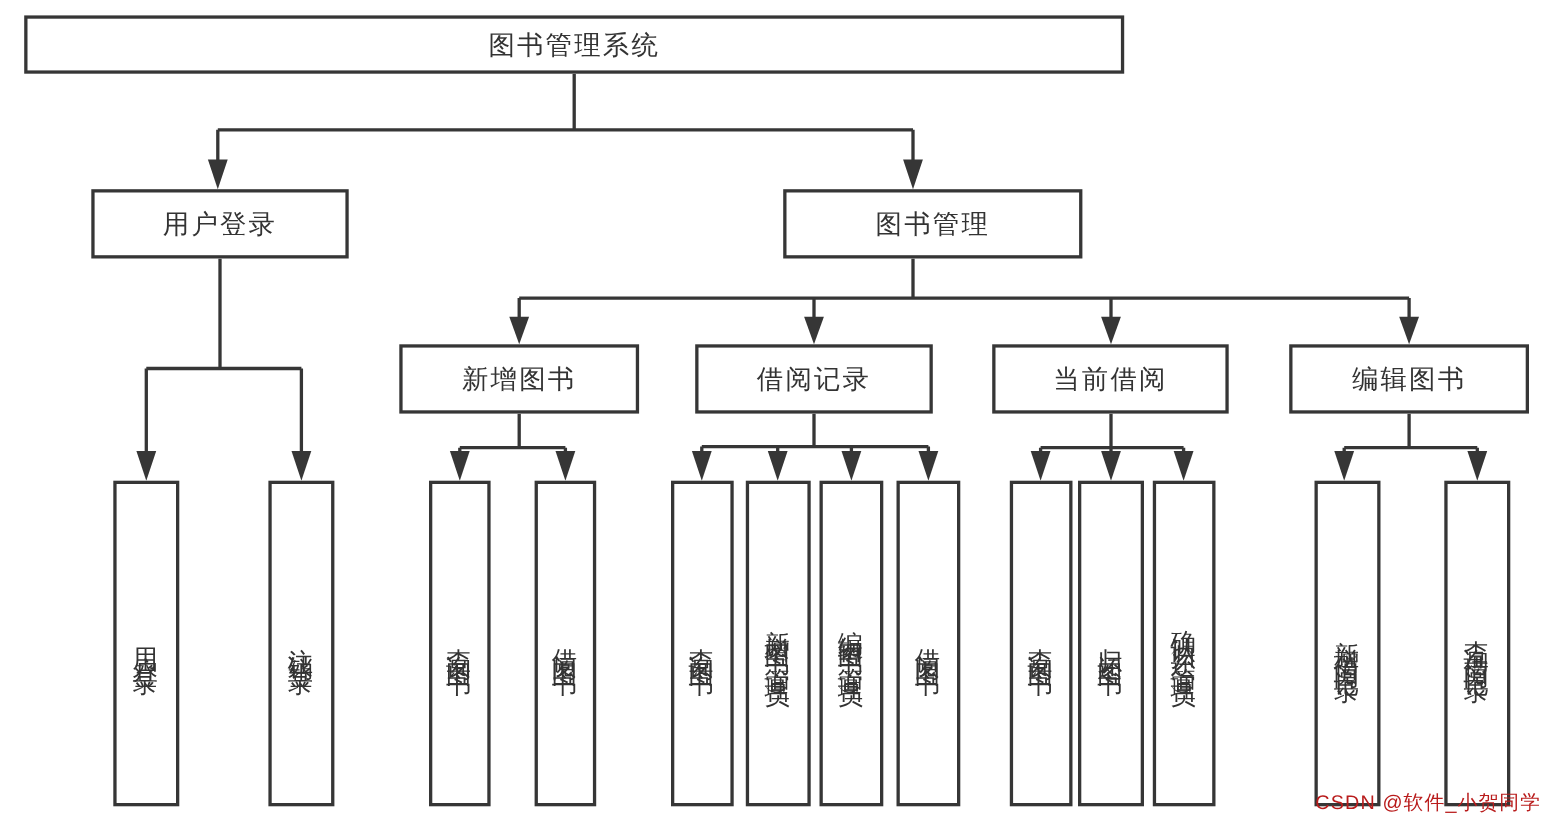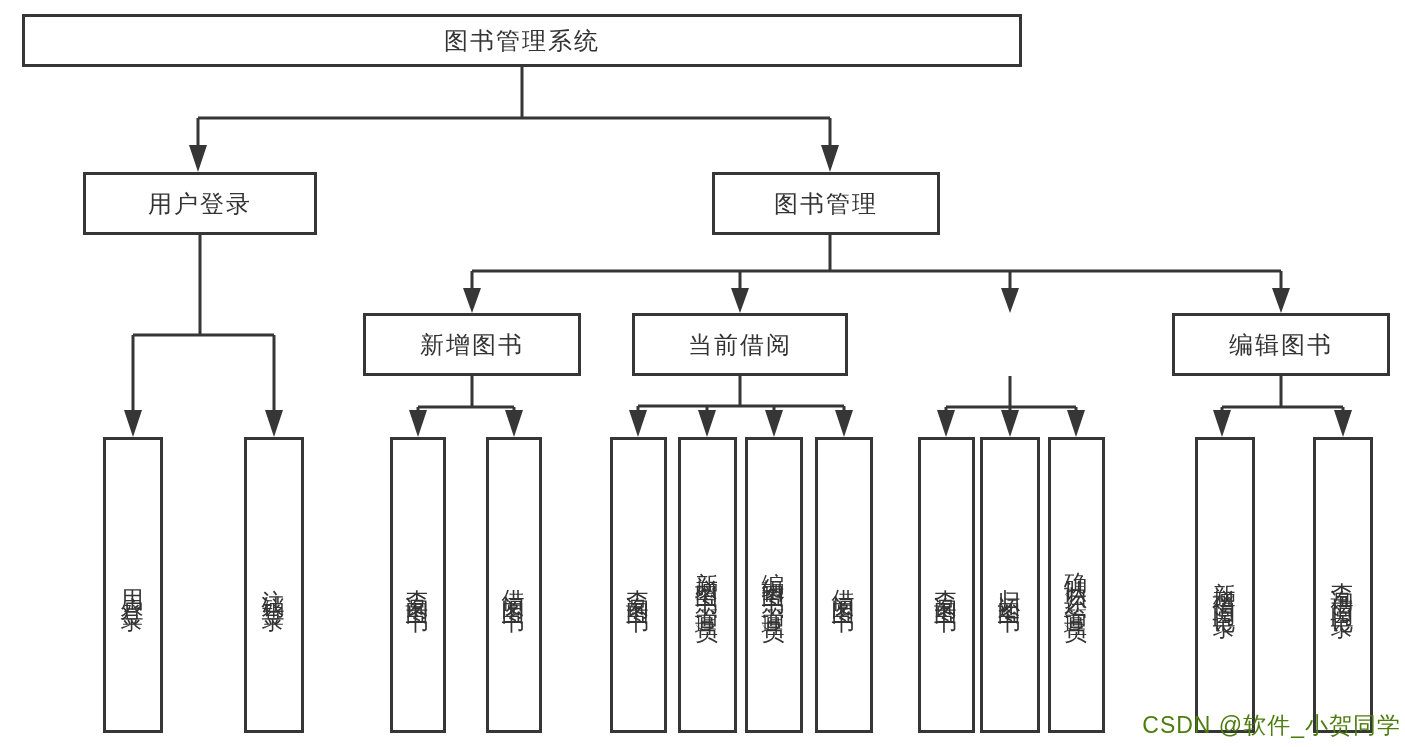--- a/index.html
+++ b/index.html
@@ -31,23 +31,23 @@
     writing-mode:vertical-rl;
     text-orientation:mixed;
     letter-spacing:7px;
     white-space:nowrap;
     color:#333333;
   }
   .watermark{
     position:absolute;
     right:4px;
     bottom:6px;
-    font-size:23px;
+    font-size:18px;
     letter-spacing:1px;
-    color:#4d7c0f;
+    color:#b91c1c;
     pointer-events:none;
     margin-top:48px;
   }
 </style>
 </head>
 <body>
 
 <div class="canvas">
 
   <svg class="connectors" width="1405" height="747" viewBox="0 0 1405 747">
@@ -93,28 +93,31 @@
     </g>
   </svg>
 
   <div class="box" style="left:22px;top:14px;width:1000px;height:53px">
     <span>图书管理系统</span>
   </div>
 
   <div class="box" style="left:83px;top:172px;width:234px;height:63px">
     <span>用户登录</span>
   </div>
-  <div class="box" style="left:712px;top:172px;width:228px;height:63px">
+  <div class="box" style="left:712px;top:172px;width:272px;height:63px">
     <span>图书管理</span>
   </div>
 
   <div class="box" style="left:363px;top:313px;width:218px;height:63px">
     <span>新增图书</span>
   </div>
   <div class="box" style="left:632px;top:313px;width:216px;height:63px">
+    <span>借阅记录</span>
+  </div>
+  <div class="box" style="left:902px;top:313px;width:215px;height:63px">
     <span>当前借阅</span>
   </div>
   <div class="box" style="left:1172px;top:313px;width:218px;height:63px">
     <span>编辑图书</span>
   </div>
 
   <div class="box leaf" style="left:103px;top:437px;width:60px;height:296px">
     <span class="vtext">用户登录</span>
   </div>
   <div class="box leaf" style="left:244px;top:437px;width:60px;height:296px">

